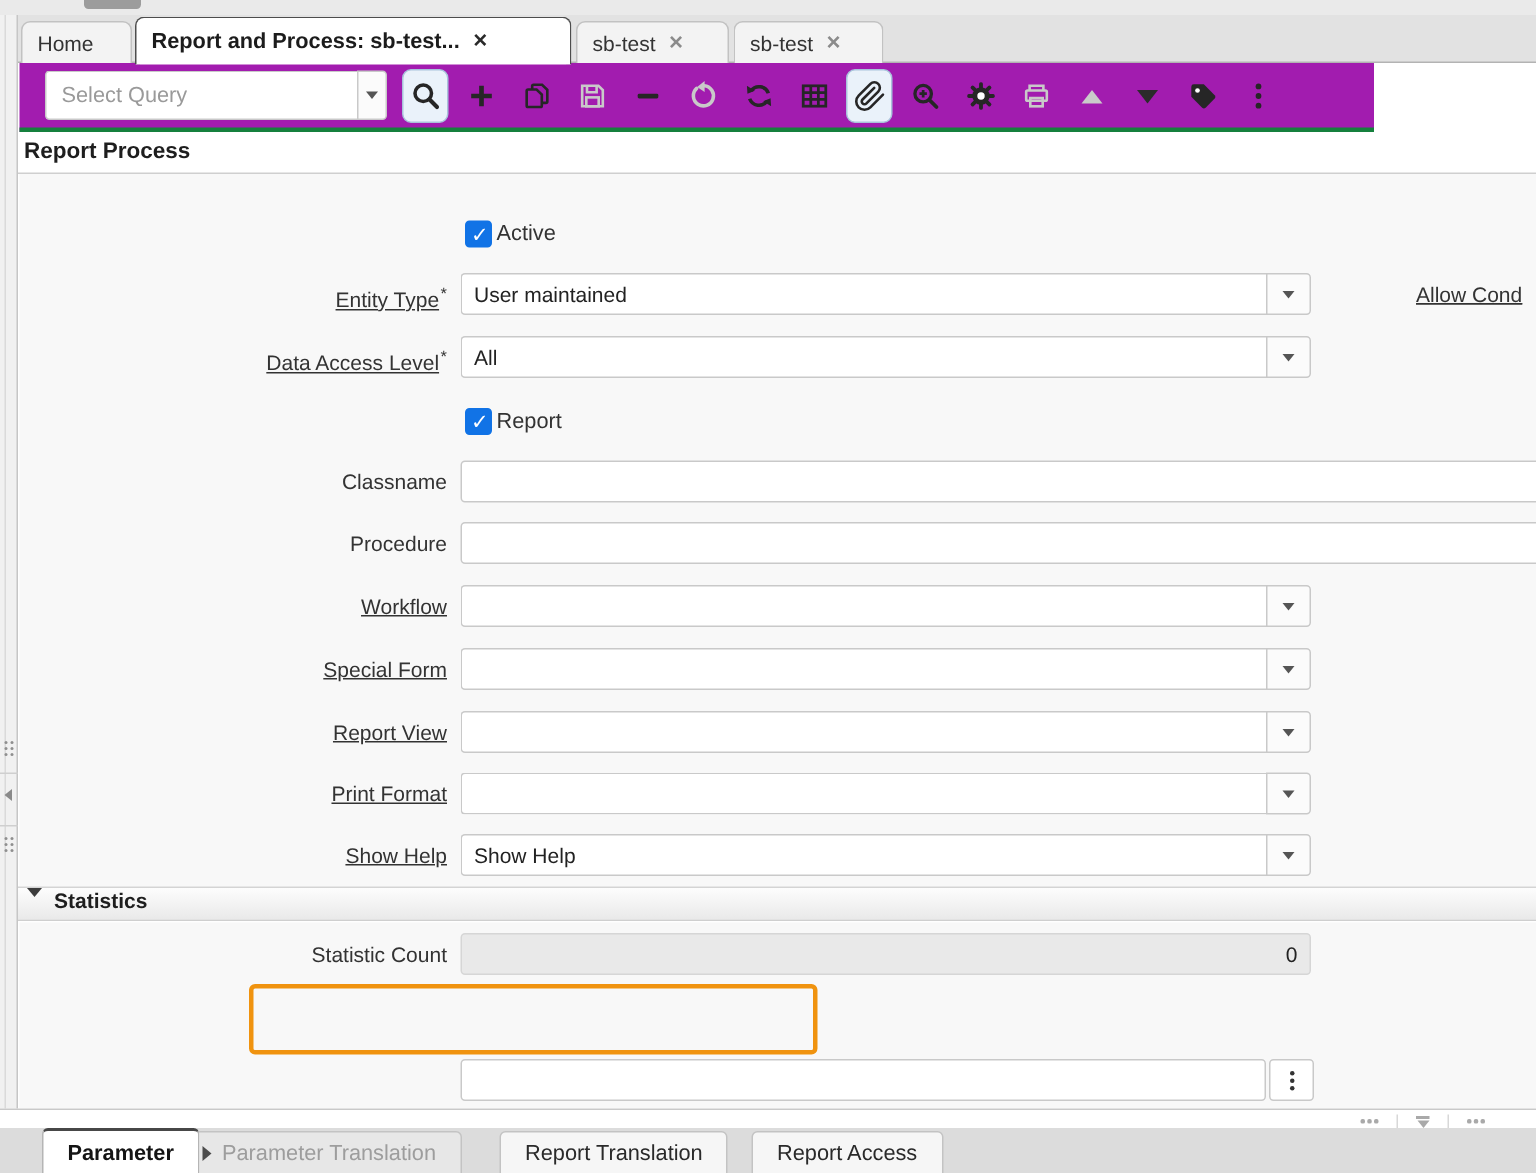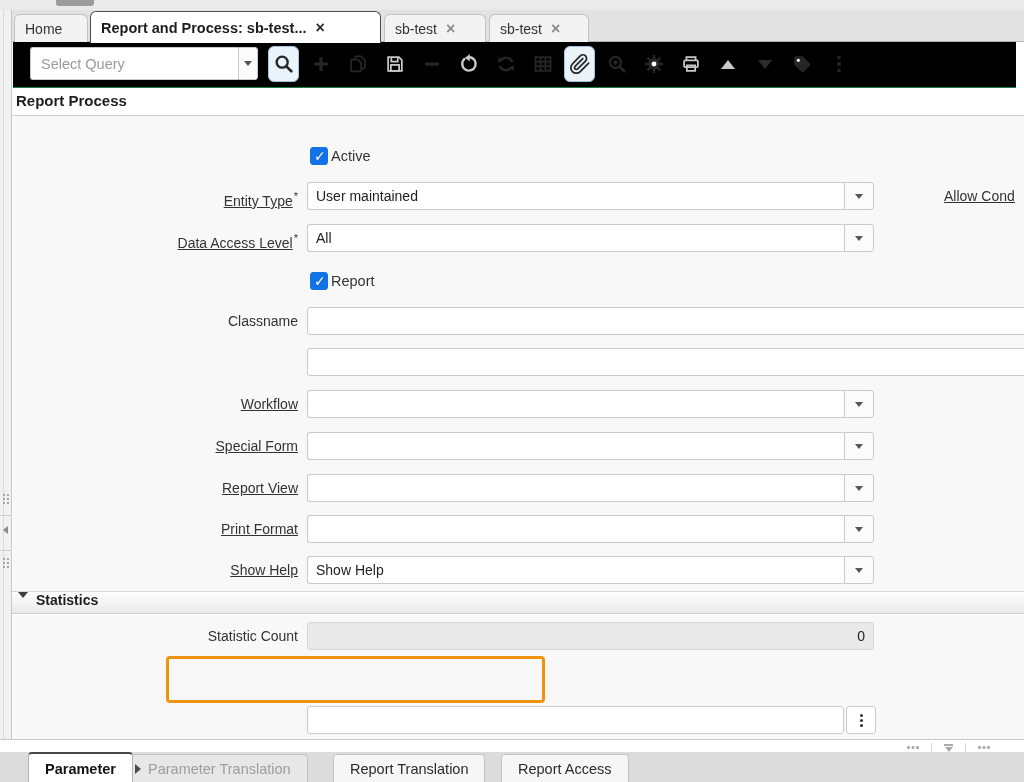--- a/index.html
+++ b/index.html
@@ -29,22 +29,22 @@
     background:#e2e2e2; border-bottom:1px solid #b3b3b3; }
   .tab { position:absolute; top:4px; height:28px; display:flex; align-items:center; justify-content:flex-start;
     gap:9px; background:#f3f3f3; border:1px solid #c2c2c2; border-bottom:none;
     border-radius:6px 6px 0 0; font-size:14px; color:#333; padding:0 10px; cursor:default; }
   .tab.active { top:1px; height:32px; background:#fff; border:1.5px solid #4d4d4d; border-bottom:none;
     font-weight:bold; font-size:14.5px; z-index:2; color:#1c1c1c; }
   .tab .close-x { font-weight:bold; font-size:16px; color:#8b8b8b; line-height:1; }
   .tab.active .close-x { color:#2a2a2a; }
 
   
-  .toolbar { position:absolute; left:13px; top:42px; width:1003px; height:46px; background:#000000;
-    border-bottom:1px solid #15803d; }
+  .toolbar { position:absolute; left:13px; top:42px; width:903px; height:46px; background:#a21caf;
+    border-bottom:3px solid #15803d; }
   .select-query { position:absolute; left:17px; top:5px; width:228px; height:33px; display:flex; }
   .sq-input { flex:1; height:33px; border:1px solid #c9c9c9; border-right:none; border-radius:3px 0 0 3px;
     padding:0 10px; font-size:14.5px; font-family:inherit; color:#222; outline:none; background:#fff; }
   .sq-input::placeholder { color:#9a9a9a; }
   .sq-btn { width:30px; height:33px; border:1px solid #c9c9c9; border-radius:0 3px 3px 0; background:#fbfbfb;
     display:flex; align-items:center; justify-content:center; }
   .icon-row { position:absolute; left:255px; top:4px; display:flex; align-items:center; gap:6px; }
   .icon-btn { width:31px; height:36px; display:flex; align-items:center; justify-content:center;
     color:#262626; border:1px solid transparent; border-radius:6px; }
   .icon-btn.disabled { color:#c9c9c9; }
@@ -313,20 +313,21 @@
     <span class="cb checked" style="left:310px"></span>
     <span class="cblabel" style="left:331px">Report</span>
   </div>
 
   <div class="row" style="top:307px">
     <div class="lbl"><span>Classname</span></div>
     <div class="field" style="left:307px;width:750px"></div>
   </div>
 
   <div class="row" style="top:348px">
+    <div class="lbl"><span>Procedure</span></div>
     <div class="field" style="left:307px;width:750px"></div>
   </div>
 
   <div class="row" style="top:390px">
     <div class="lbl"><span class="lnk">Workflow</span></div>
     <div class="combo" style="left:307px;width:567px">
       <div class="ctext"></div>
       <div class="cbtn">
           <span class="caret"></span>
         </div>

